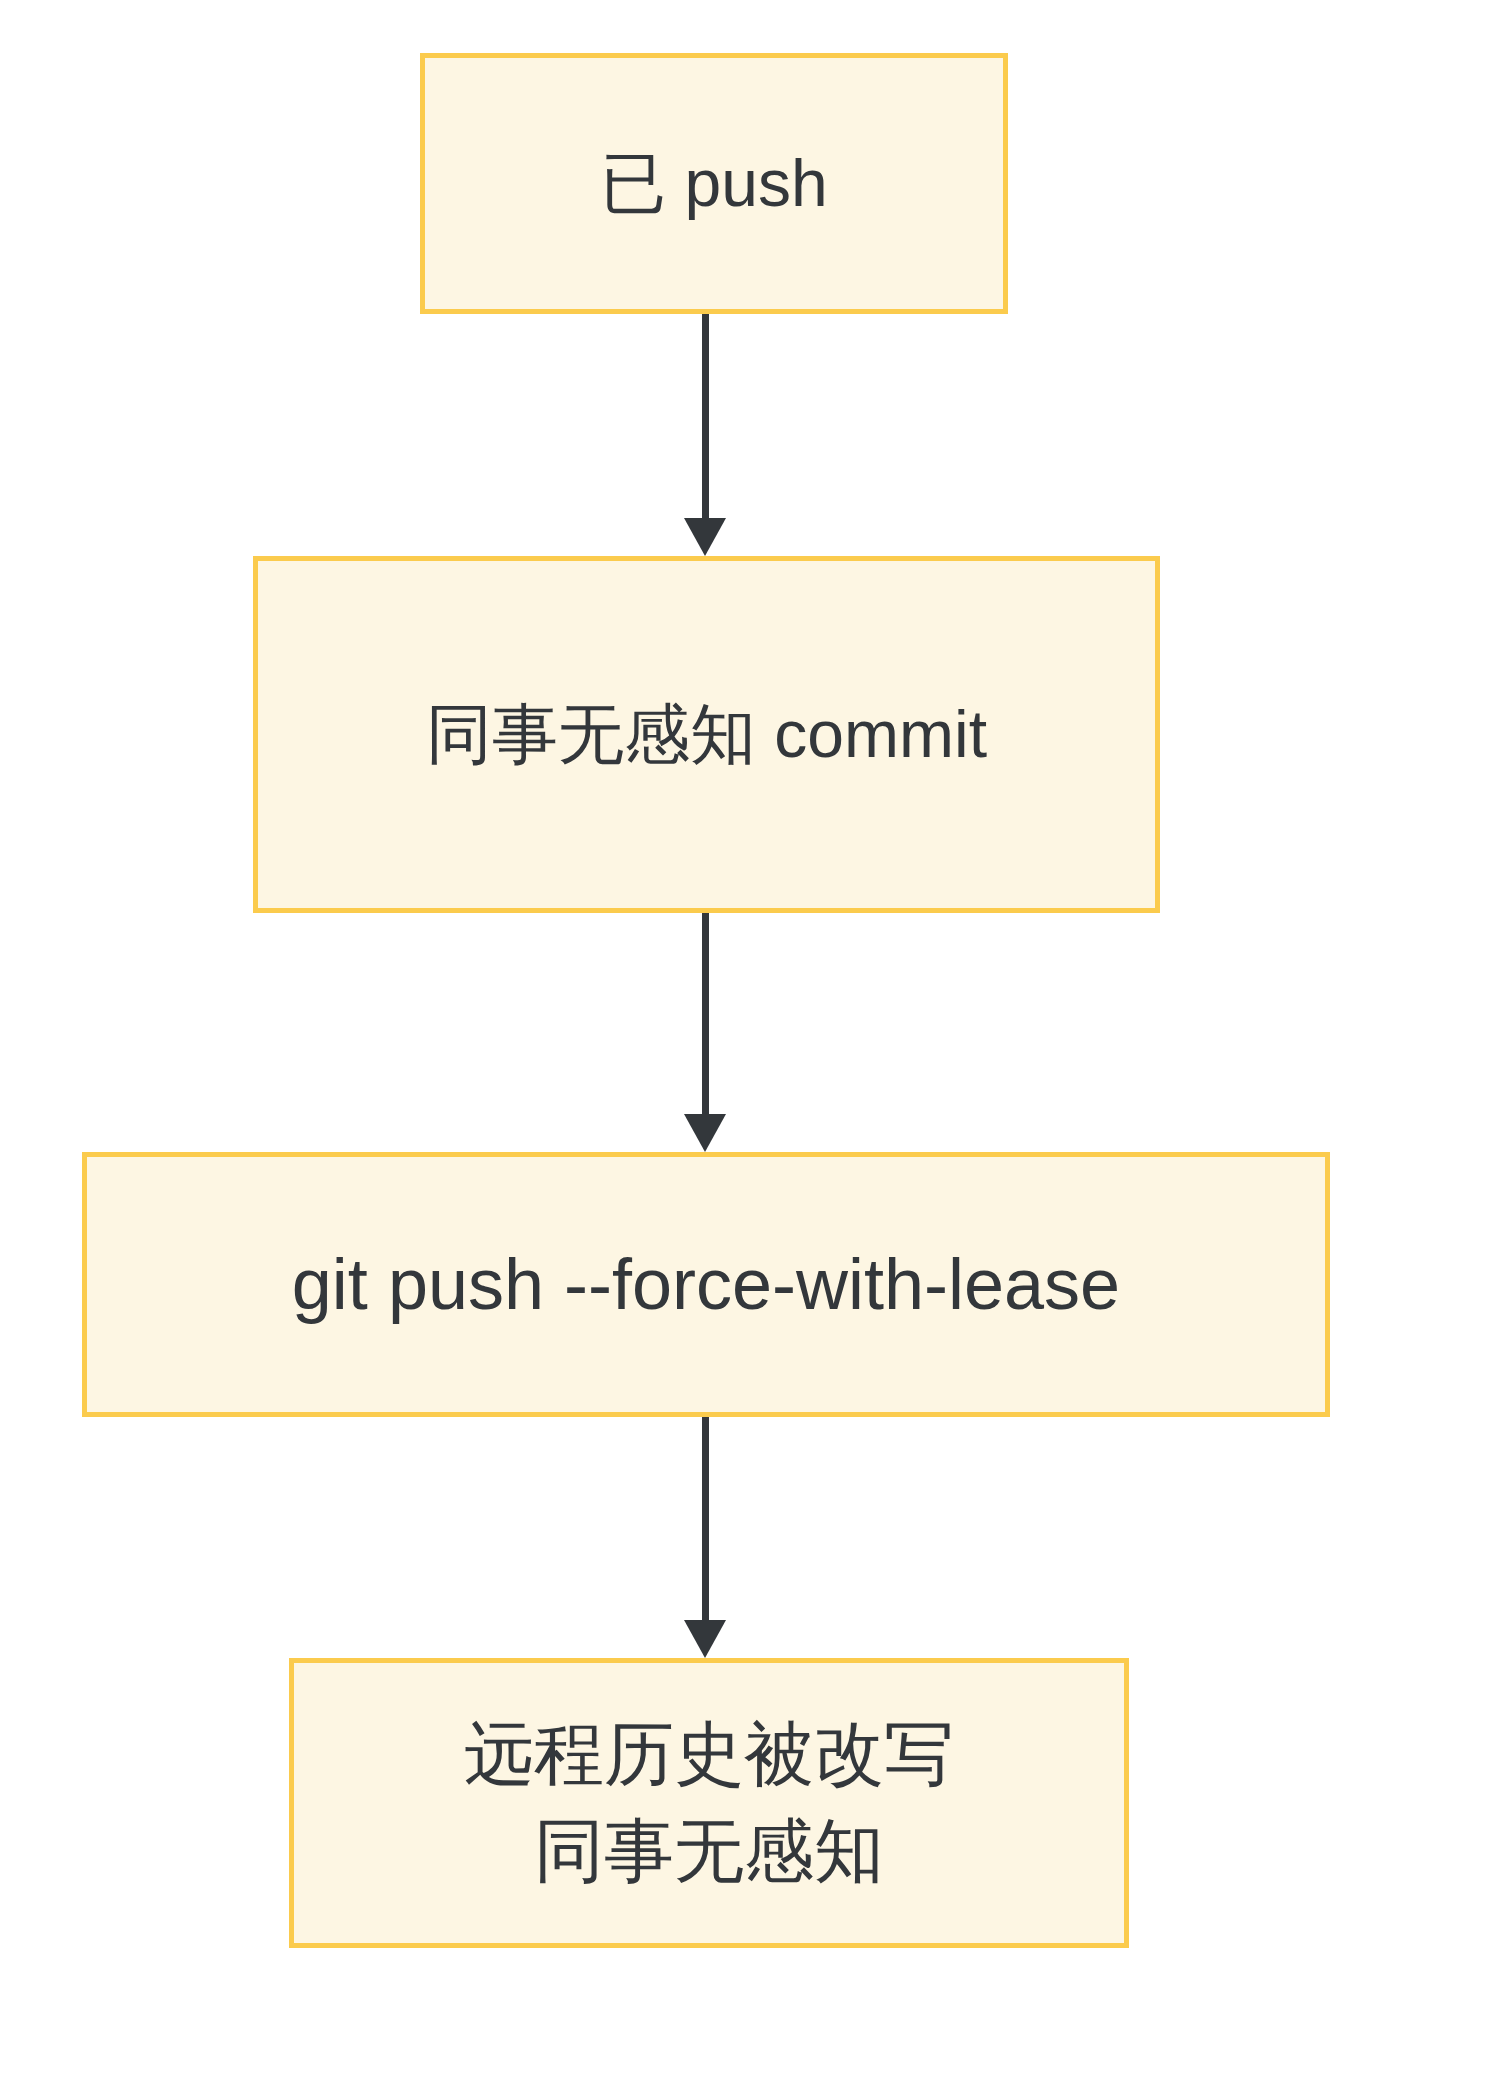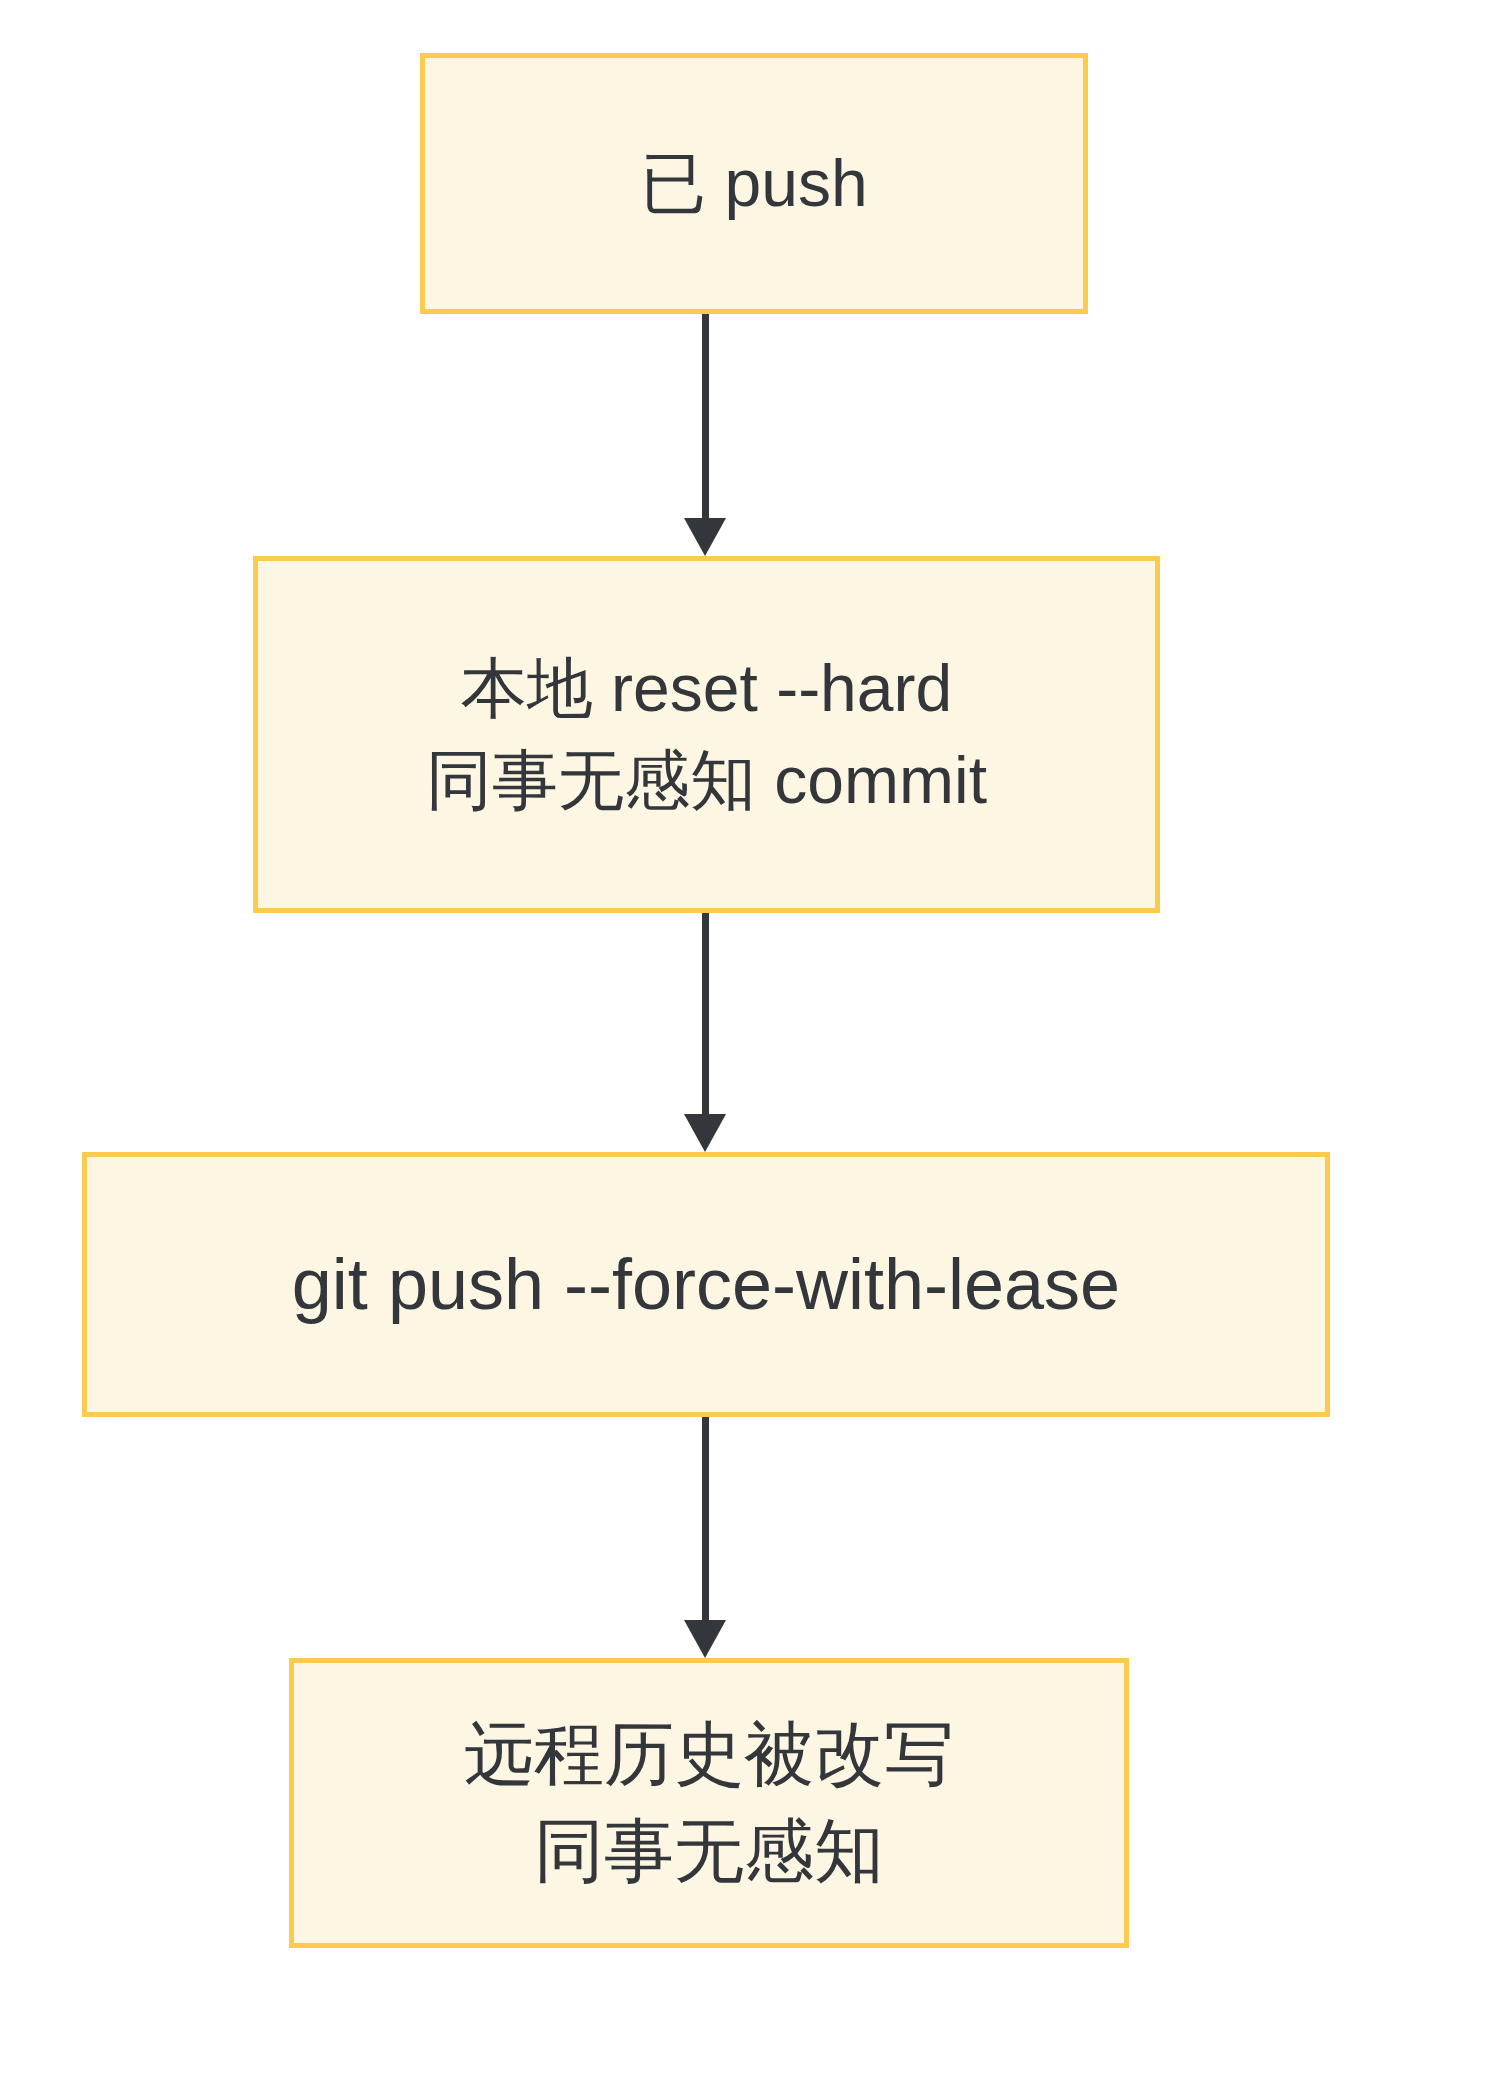--- a/index.html
+++ b/index.html
@@ -22,21 +22,21 @@
     background:var(--node-fill);
     border:5px solid var(--node-border);
     display:flex;flex-direction:column;
     align-items:center;justify-content:center;
     text-align:center;
     font-size:66px;
     line-height:1.38;
     color:var(--ink);
   }
   .node .line{white-space:nowrap;}
-  #node-pushed   {left:420px; top:53px;   width:668px;  height:261px;}
+  #node-pushed   {left:420px; top:53px;   width:588px;  height:261px;}
   #node-reset    {left:253px; top:556px;  width:907px;  height:357px;}
   #node-force    {left:82px;  top:1152px; width:1248px; height:265px; font-size:72px;}
   #node-result   {left:289px; top:1658px; width:840px;  height:290px; font-size:70px;}
 
   .edge{position:absolute;width:44px;display:flex;flex-direction:column;align-items:center;}
   .edge .shaft{width:7px;background:var(--ink);flex:1 1 auto;}
   .edge .head{
     width:0;height:0;
     border-left:21px solid transparent;
     border-right:21px solid transparent;
@@ -54,21 +54,20 @@
   <div class="node" id="node-pushed">
     <span class="line">已 push</span>
   </div>
 
   <div class="edge" id="edge-1">
     <div class="shaft"></div>
     <div class="head"></div>
   </div>
 
   <div class="node" id="node-reset">
-    <span class="line">本地 reset --hard</span>
     <span class="line">同事无感知 commit</span>
   </div>
 
   <div class="edge" id="edge-2">
     <div class="shaft"></div>
     <div class="head"></div>
   </div>
 
   <div class="node" id="node-force">
     <span class="line">git push --force-with-lease</span>

